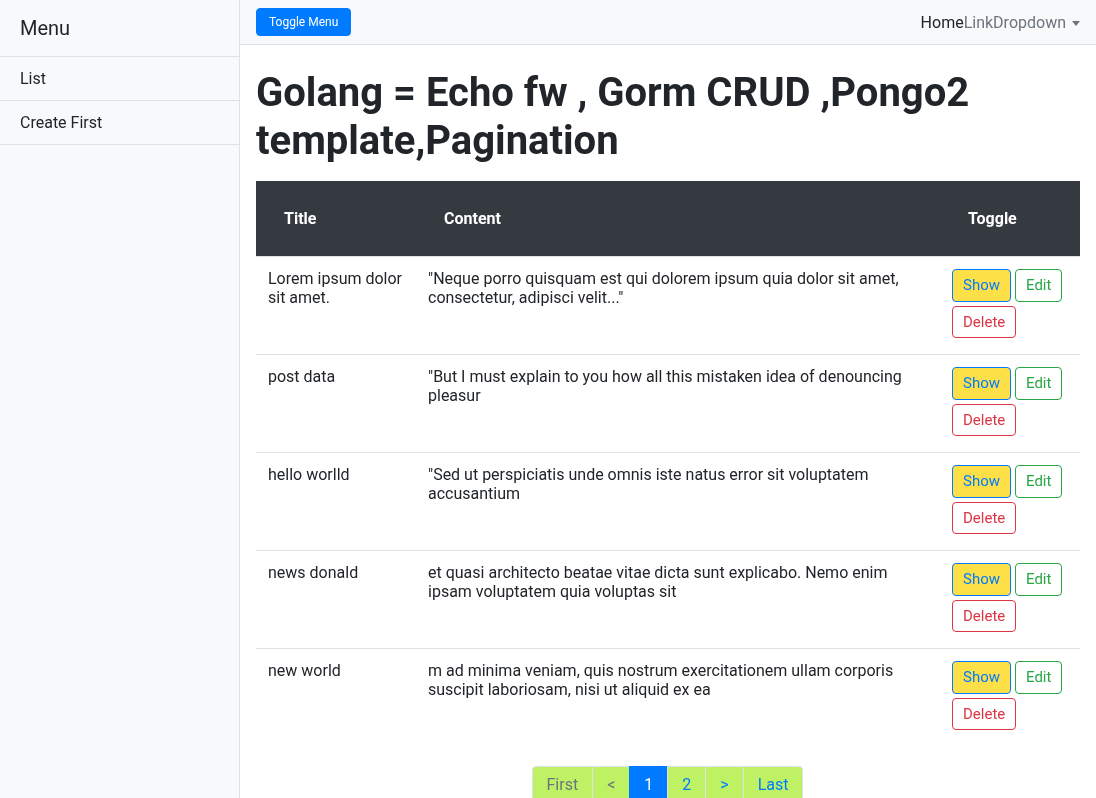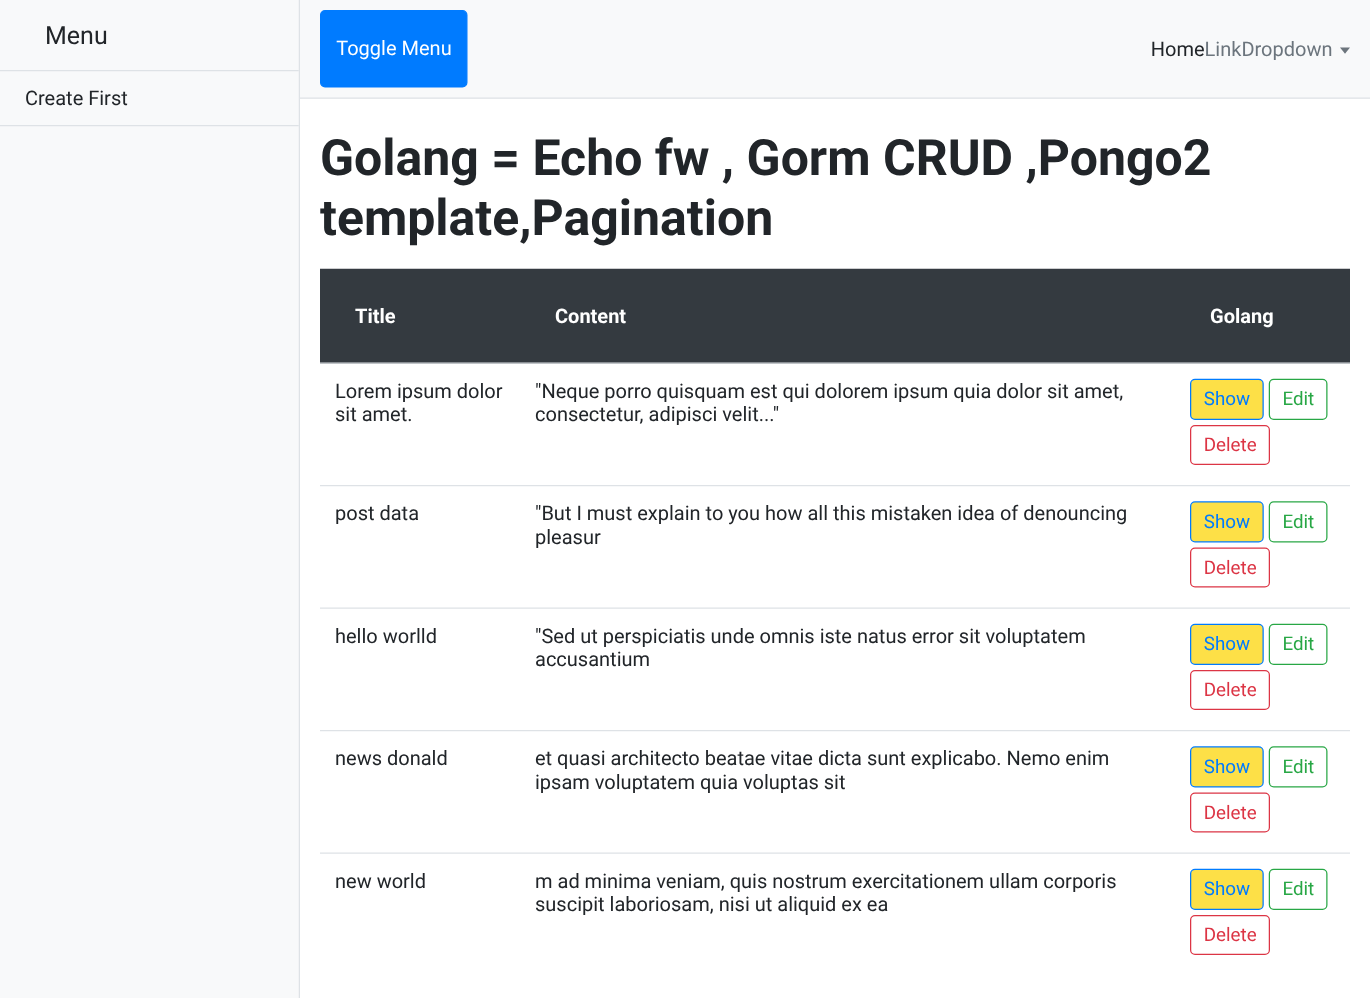--- a/index.html
+++ b/index.html
@@ -11,21 +11,21 @@
     background: #fff;
   }
   .app { display: flex; min-height: 100vh; }
   .sidebar {
     width: 240px;
     background: #f8f9fa;
     border-right: 1px solid #dee2e6;
     flex-shrink: 0;
   }
   .sidebar-title {
-    padding: 16px 36px;
+    padding: 16px 20px;
     font-size: 20px;
     font-weight: 400;
     border-bottom: 1px solid #dee2e6;
   }
   .sidebar-list { list-style: none; margin: 0; padding: 0; }
   .sidebar-list li {
     padding: 12px 20px;
     border-bottom: 1px solid #dee2e6;
     cursor: pointer;
     font-size: 16px;
@@ -39,22 +39,22 @@
     background: #f8f9fa;
     border-bottom: 1px solid #dee2e6;
   }
   .btn {
     display: inline-block;
     font-weight: 400;
     text-align: center;
     vertical-align: middle;
     cursor: pointer;
     border: 1px solid transparent;
-    padding: 18px 12px;
-    font-size: 16px;
+    padding: 4px 12px;
+    font-size: 12px;
     border-radius: 4px;
     line-height: 1.5;
     background: transparent;
     font-family: inherit;
   }
   .btn-primary { background: #007bff; border-color: #007bff; color: #fff; }
   .btn-outline-primary { border-color: #007bff; color: #007bff; background: #fde047; }
   .btn-outline-success { border-color: #28a745; color: #28a745; background: #fff; }
   .btn-outline-danger  { border-color: #dc3545; color: #dc3545; background: #fff; }
   .nav-right { display: flex; align-items: center; }
@@ -118,20 +118,21 @@
   .pagination a.disabled { color: #6c757d; pointer-events: none; }
   .pagination a.active { background: #007bff; border-color: #007bff; color: #fff; }
 </style>
 </head>
 <body>
 
 <div class="app">
   <aside class="sidebar">
     <div class="sidebar-title">Menu</div>
     <ul class="sidebar-list" id="sidebar-list">
+        <li>List</li>
         <li>Create First</li>
       </ul>
   </aside>
 
   <div class="main">
     <div class="topbar">
       <button class="btn btn-primary">Toggle Menu</button>
       <div class="nav-right" id="nav-right">
           <a class="nav-link active">Home</a>
           <a class="nav-link">Link</a>
@@ -140,21 +141,21 @@
     </div>
 
     <div class="content">
       <h1 class="page-title">Golang = Echo fw , Gorm CRUD ,Pongo2 template,Pagination</h1>
 
       <table>
         <thead>
           <tr>
             <th class="col-title">Title</th>
             <th>Content</th>
-            <th class="col-actions">Golang</th>
+            <th class="col-actions">Toggle</th>
           </tr>
         </thead>
         <tbody id="table-body">
             <tr>
               <td class="col-title">Lorem ipsum dolor sit amet.</td>
               <td>"Neque porro quisquam est qui dolorem ipsum quia dolor sit amet, consectetur, adipisci velit..."</td>
               <td class="col-actions actions-cell"><button class="btn btn-outline-primary">Show</button><button class="btn btn-outline-success">Edit</button><button class="btn btn-outline-danger">Delete</button></td>
             </tr>
             <tr>
               <td class="col-title">post data</td>

